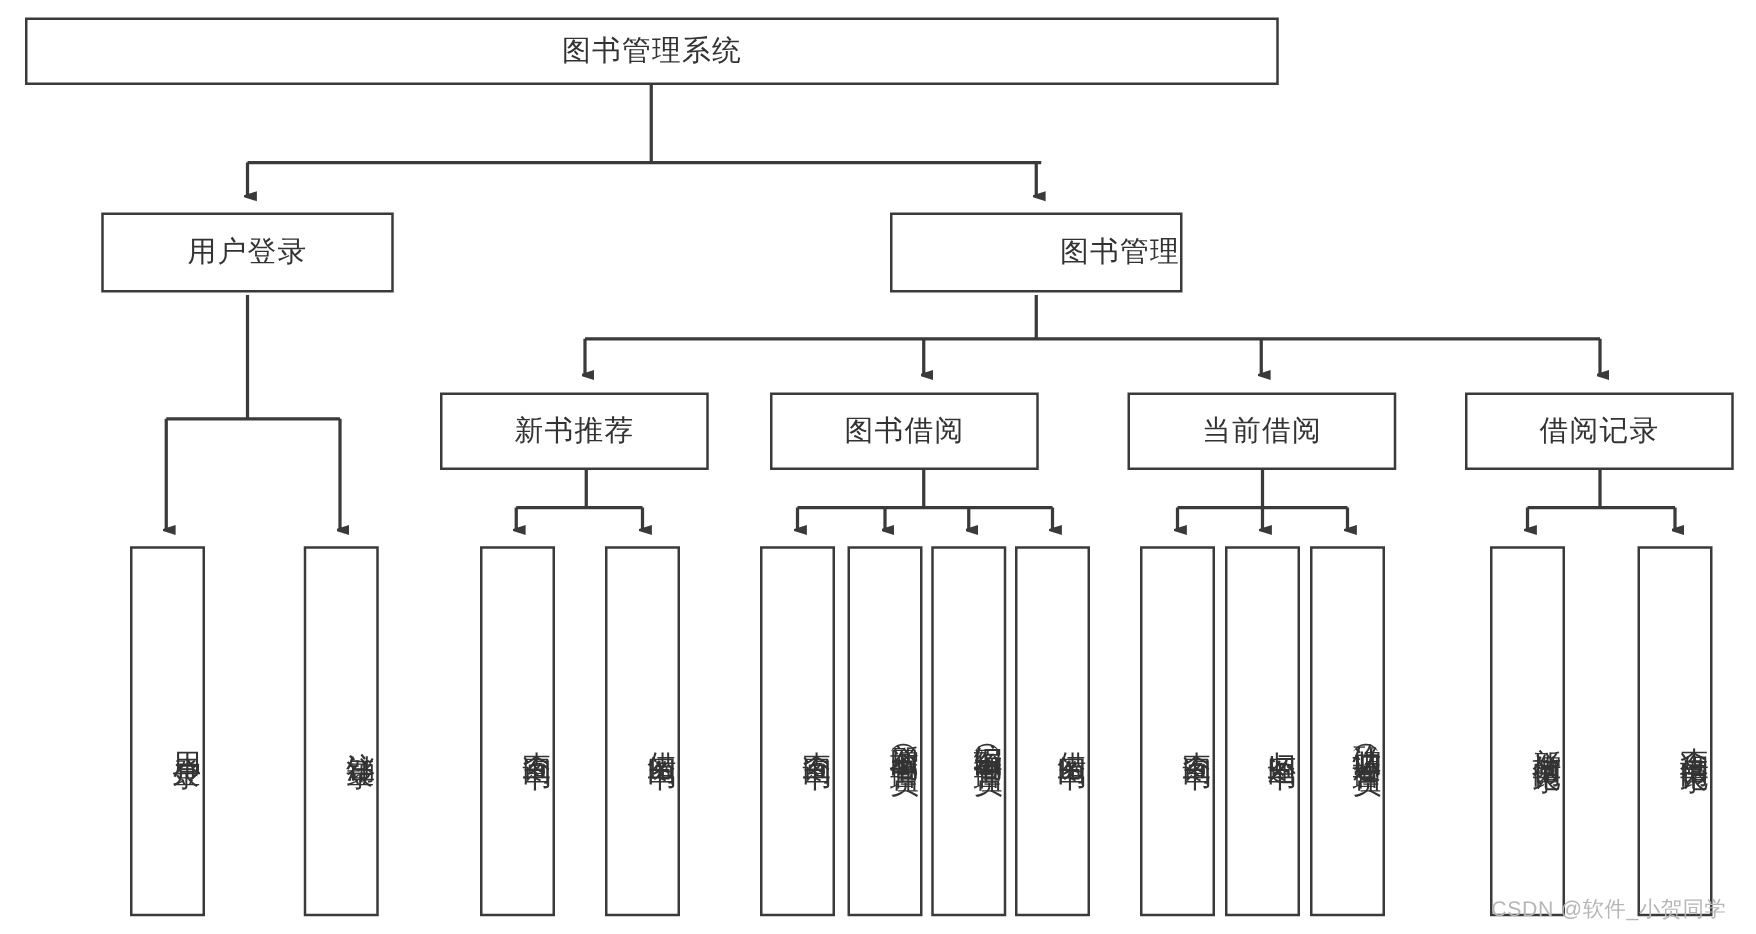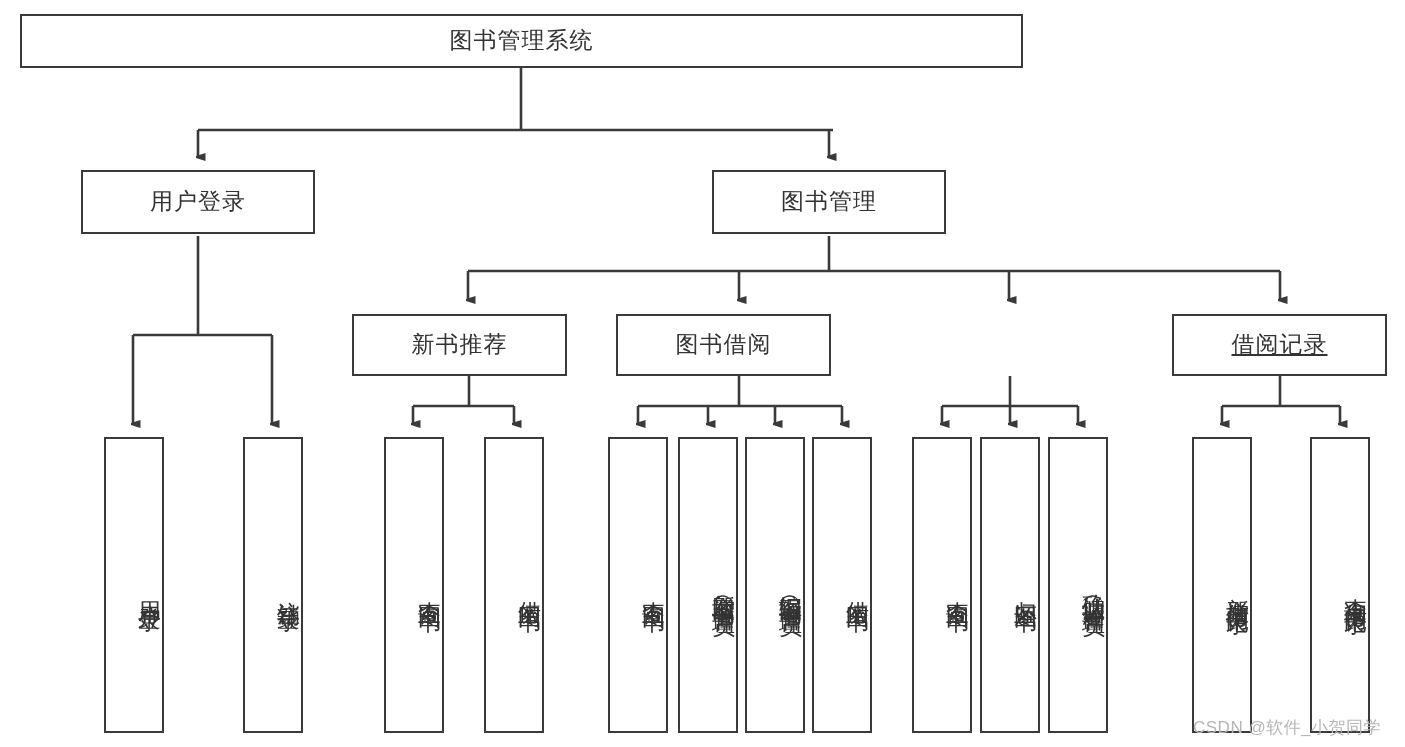--- a/index.html
+++ b/index.html
@@ -122,31 +122,34 @@
     </g>
   </svg>
 
   <div class="node horizontal" style="left:20px; top:14px; width:1003px; height:54px;">
     <span class="label">图书管理系统</span>
   </div>
 
   <div class="node horizontal" style="left:81px; top:170px; width:234px; height:64px;">
     <span class="label">用户登录</span>
   </div>
-  <div class="node horizontal" style="left:712px; top:170px; width:234px; height:64px;">
+  <div class="node horizontal" style="left:712px; top:170px; width:234px; height:64px;justify-content:flex-end;">
     <span class="label">图书管理</span>
   </div>
 
   <div class="node horizontal" style="left:352px; top:314px; width:215px; height:62px;">
     <span class="label">新书推荐</span>
   </div>
   <div class="node horizontal" style="left:616px; top:314px; width:215px; height:62px;">
     <span class="label">图书借阅</span>
   </div>
-  <div class="node horizontal" style="left:1172px; top:314px; width:215px; height:62px;text-decoration:underline;">
+  <div class="node horizontal" style="left:902px; top:314px; width:215px; height:62px;">
+    <span class="label">当前借阅</span>
+  </div>
+  <div class="node horizontal" style="left:1172px; top:314px; width:215px; height:62px;">
     <span class="label">借阅记录</span>
   </div>
 
   <div class="node vertical" style="left:104px; top:437px; width:60px; height:296px;">
     <span class="label">用户登录</span>
   </div>
   <div class="node vertical" style="left:243px; top:437px; width:60px; height:296px;">
     <span class="label">注销登录</span>
   </div>
 

